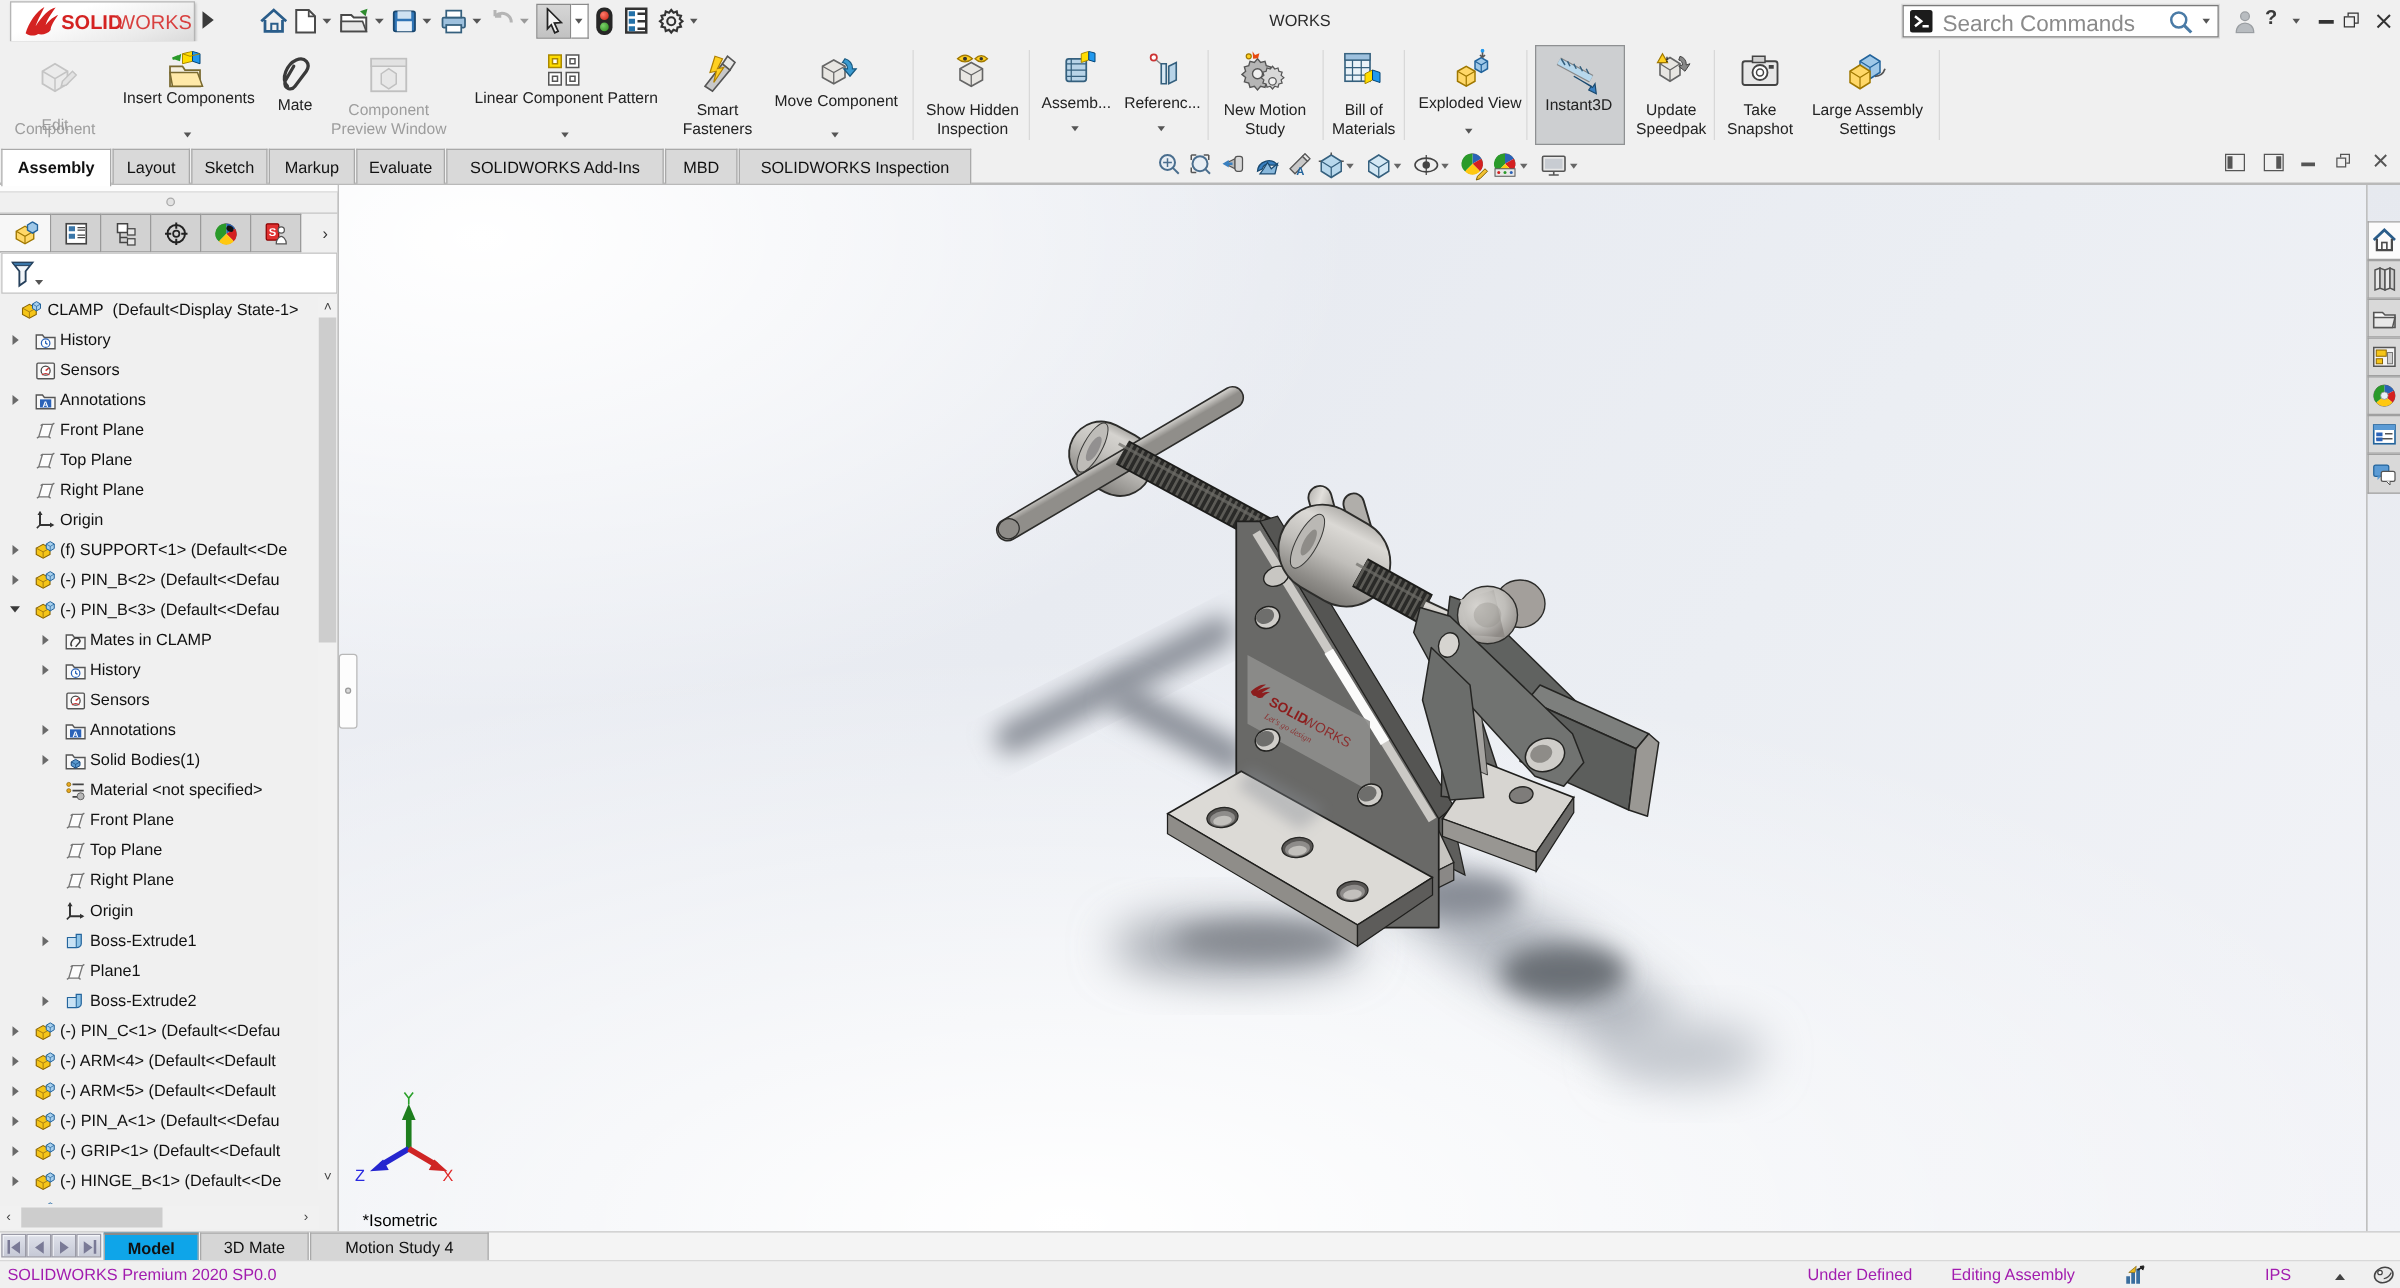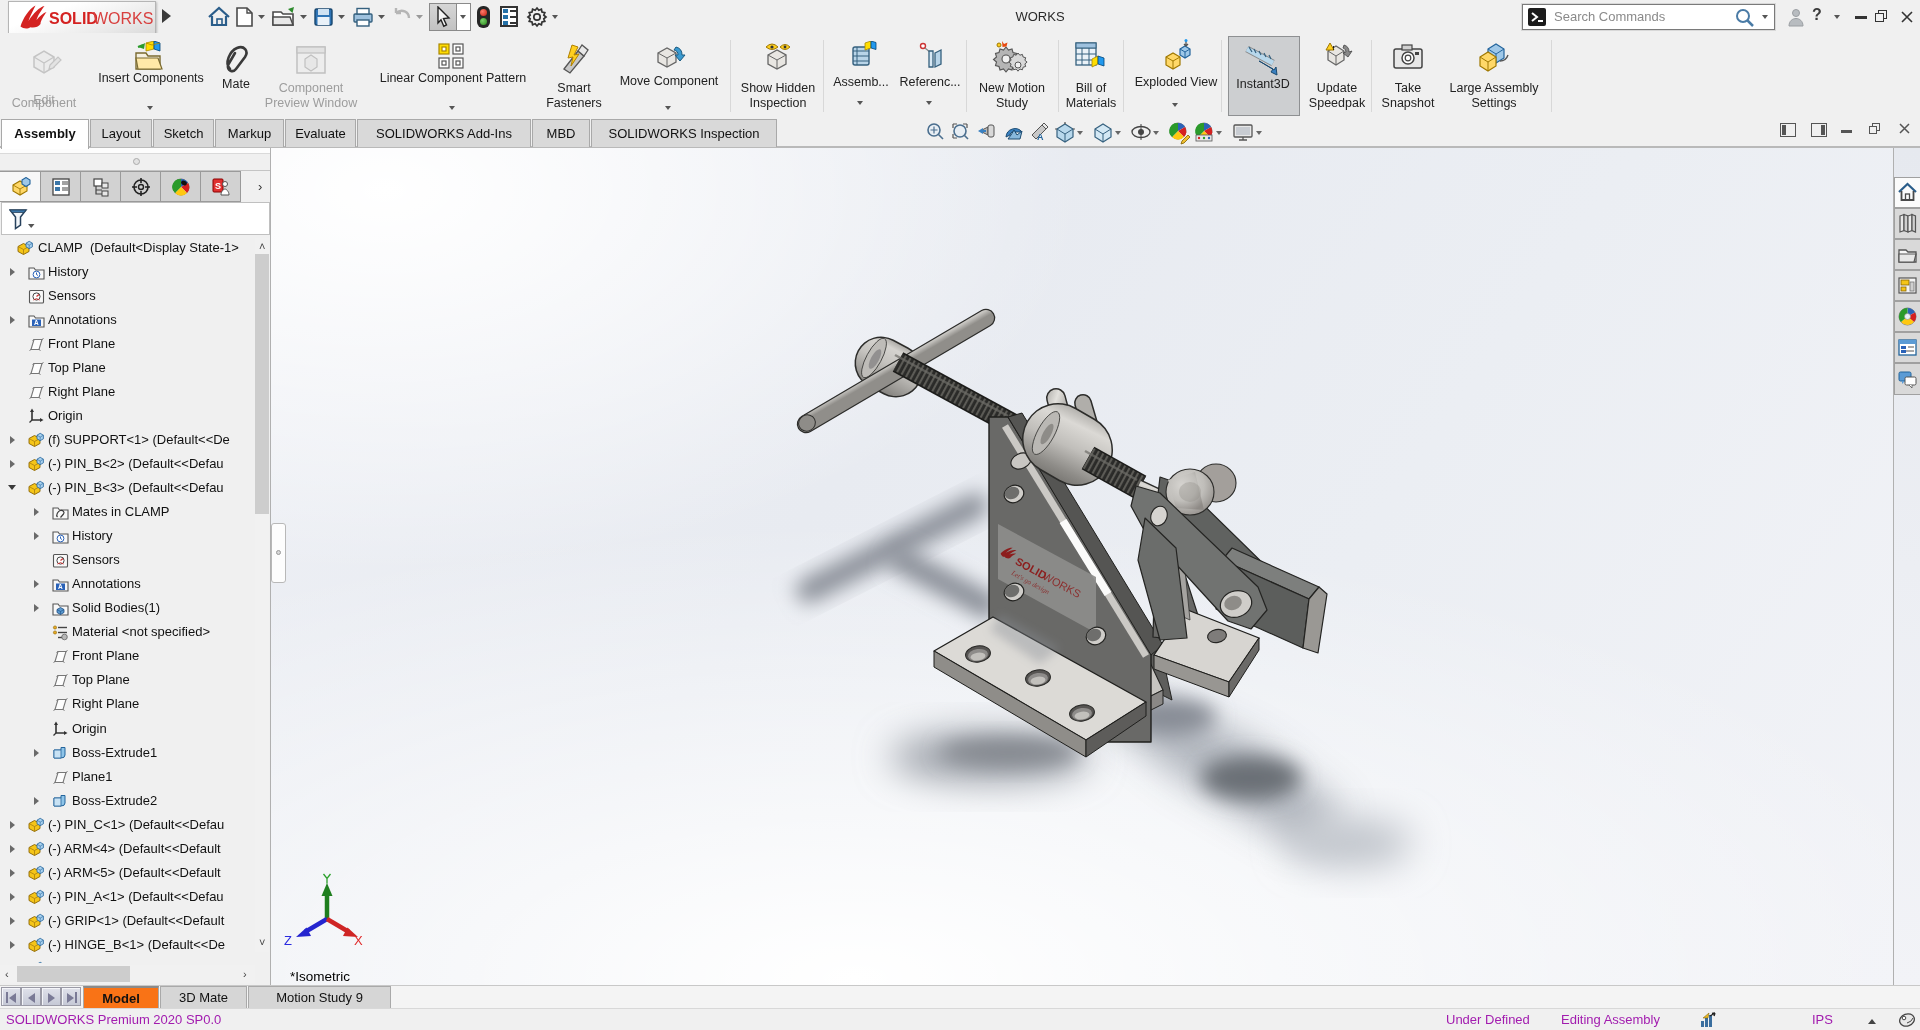--- a/index.html
+++ b/index.html
@@ -266,21 +266,21 @@
 <circle cx="11" cy="11" r="3.2" fill="none" stroke="#333" stroke-width="1.7"></circle>
     </svg>
 <div class="dd" style="left:552px;top:15px"></div>
 
 <div class="ab" style="left:1522px;top:4px;width:253px;height:26px;background:#fff;border:1px solid #7a7a7a;box-shadow:0 0 0 1px #d8d8d8"></div>
 <div class="ab" style="left:1528px;top:8px;width:18px;height:18px;background:#1c1c1c;border-radius:2px"></div>
 <svg class="ab" style="left:1528px;top:8px" width="18" height="18" viewBox="0 0 18 18">
       <path d="M4 5 l5 4 -5 4" stroke="#fff" stroke-width="2" fill="none"></path>
       <path d="M10 13 h5" stroke="#fff" stroke-width="2"></path>
     </svg>
-<div class="tx" style="left:1554px;top:9px;font-size:13px;color:#8a8a8a">Search Commands</div>
+<div class="tx" style="left:1554px;top:9px;font-size:18px;color:#8a8a8a">Search Commands</div>
 <svg class="ab" style="left:1734px;top:7px" width="22" height="22" viewBox="0 0 22 22">
       <circle cx="9" cy="9" r="6" fill="none" stroke="#4a7ba6" stroke-width="2"></circle>
       <line x1="13.5" y1="13.5" x2="19" y2="19" stroke="#4a7ba6" stroke-width="2.5"></line>
     </svg>
 <div class="dd" style="left:1762px;top:15px"></div>
 
 <svg class="ab" style="left:1786px;top:7px" width="20" height="20" viewBox="0 0 20 20">
       <circle cx="10" cy="6" r="3.5" fill="#b8bcc0" stroke="#9a9ea2"></circle>
       <path d="M3 19 c0-5 3.5-7.5 7-7.5 s7 2.5 7 7.5 z" fill="#b8bcc0" stroke="#9a9ea2"></path>
     </svg>
@@ -968,23 +968,23 @@
 <div class="mbtn" style="left:21px">
       <i style="left:6px;border-right:7px solid #7a7a96"></i>
     </div>
 <div class="mbtn" style="left:41px">
       <i style="left:6px;border-left:7px solid #7a7a96"></i>
     </div>
 <div class="mbtn" style="left:61px">
       <i style="left:5px;border-left:7px solid #7a7a96"></i>
       <div class="ab" style="left:13px;top:4px;width:2px;height:11px;background:#7a7a96"></div>
     </div>
-<div class="btab" style="left:83px;width:76px;background:#f97316;font-weight:bold;border-top:2px solid #8a8a8a">Model</div>
+<div class="btab" style="left:83px;width:76px;background:#0ea5e9;font-weight:bold;border-top:2px solid #8a8a8a">Model</div>
 <div class="btab" style="left:160px;width:87px">3D Mate</div>
-<div class="btab" style="left:248px;width:143px">Motion Study 9</div>
+<div class="btab" style="left:248px;width:143px">Motion Study 4</div>
 </div>
 
 <div class="ab" id="statusbar" style="left:0;top:1008px;width:1920px;height:22px;background:#f0f0f0;border-top:1px solid #d8d8d8">
 <div class="tx" style="left:6px;top:3px;font-size:13px">SOLIDWORKS Premium 2020 SP0.0</div>
 <div class="tx" style="left:1446px;top:3px;font-size:13px">Under Defined</div>
 <div class="tx" style="left:1561px;top:3px;font-size:13px">Editing Assembly</div>
 <svg class="ab" style="left:1700px;top:3px" width="18" height="16" viewBox="0 0 18 16">
       <rect x="1" y="9" width="3" height="6" fill="#3a6e9e"></rect>
       <rect x="5" y="6" width="3" height="9" fill="#3a6e9e"></rect>
       <rect x="9" y="3" width="3" height="12" fill="#3a6e9e"></rect>

